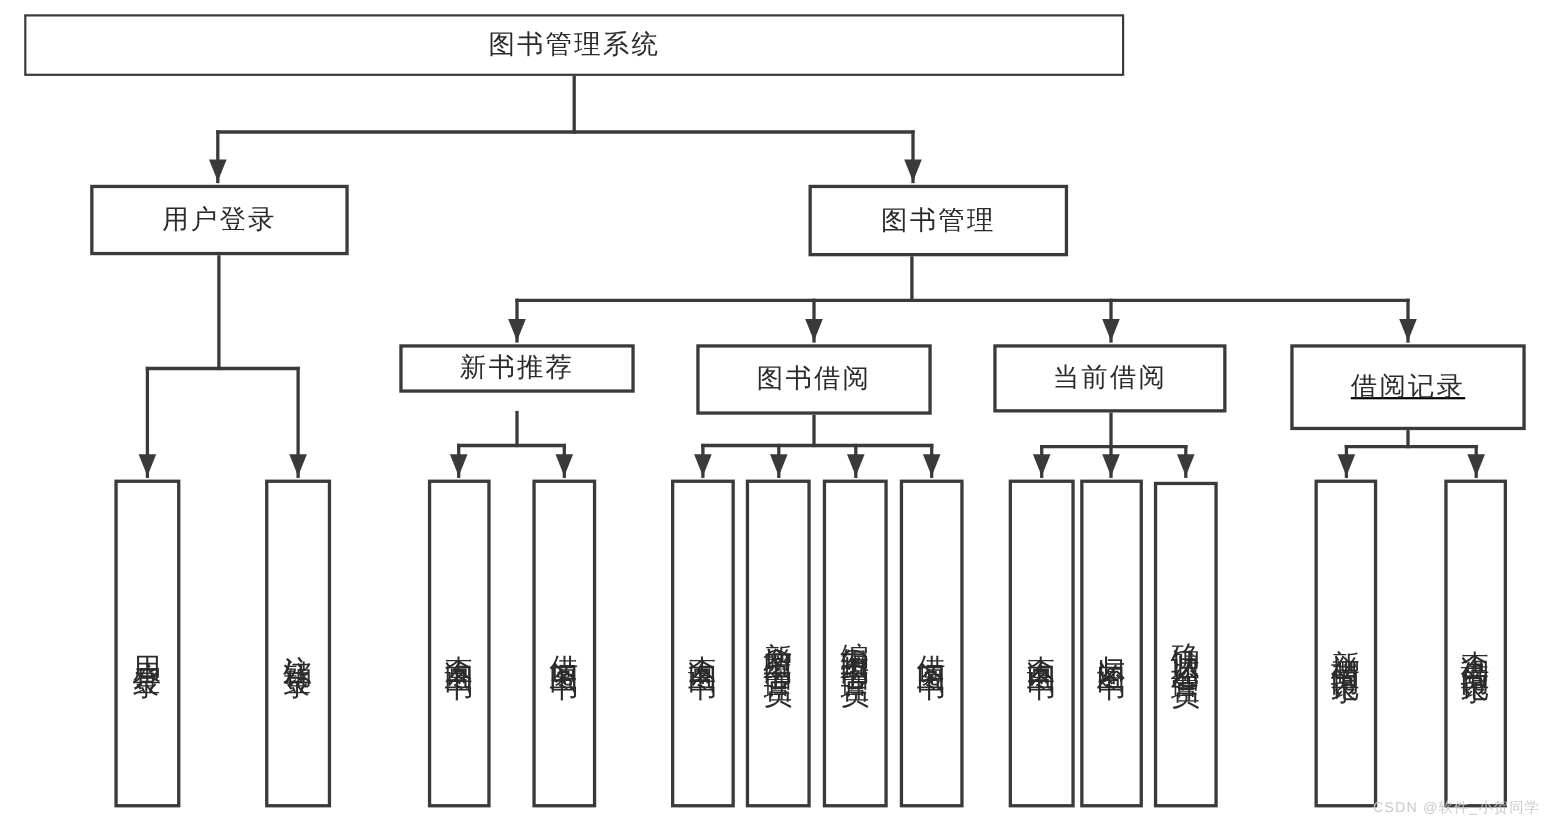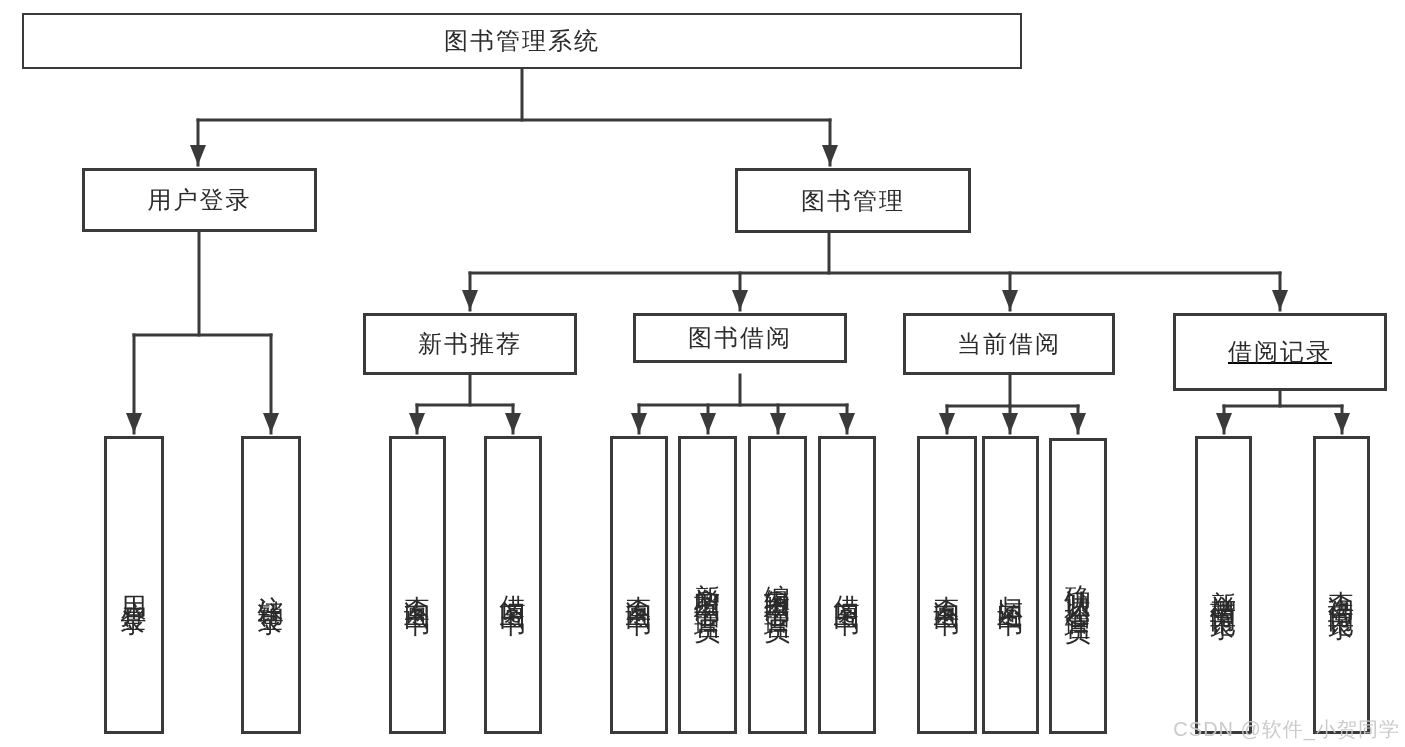--- a/index.html
+++ b/index.html
@@ -46,21 +46,21 @@
     color: var(--text);
     letter-spacing: 5px;
     line-height: 1;
     white-space: nowrap;
   }
   .watermark {
     position: absolute;
     right: 5px;
     bottom: 4px;
     z-index: 5;
-    font-size: 20px;
+    font-size: 13px;
     color: var(--wm);
     letter-spacing: 1px;
     opacity: 0.95;
     white-space: nowrap;
   }
 </style>
 </head>
 <body>
 
 <div class="canvas">
@@ -117,24 +117,24 @@
     <span class="hlabel">图书管理系统</span>
   </div>
 
   <div class="box" style="left:82px; top:168px; width:235px; height:64px;">
     <span class="hlabel">用户登录</span>
   </div>
   <div class="box" style="left:711px; top:168px; width:236px; height:65px;margin-left:24px;">
     <span class="hlabel">图书管理</span>
   </div>
 
-  <div class="box" style="left:363px; top:313px; width:214px; height:62px;">
+  <div class="box" style="left:363px; top:313px; width:214px; height:44px;">
     <span class="hlabel">新书推荐</span>
   </div>
-  <div class="box" style="left:633px; top:313px; width:214px; height:50px;">
+  <div class="box" style="left:633px; top:313px; width:214px; height:64px;">
     <span class="hlabel">图书借阅</span>
   </div>
   <div class="box" style="left:903px; top:313px; width:212px; height:62px;">
     <span class="hlabel">当前借阅</span>
   </div>
   <div class="box" style="left:1173px; top:313px; width:214px; height:78px;text-decoration:underline;">
     <span class="hlabel">借阅记录</span>
   </div>
 
   <div class="box" style="left:104px; top:436px; width:60px; height:298px;">

